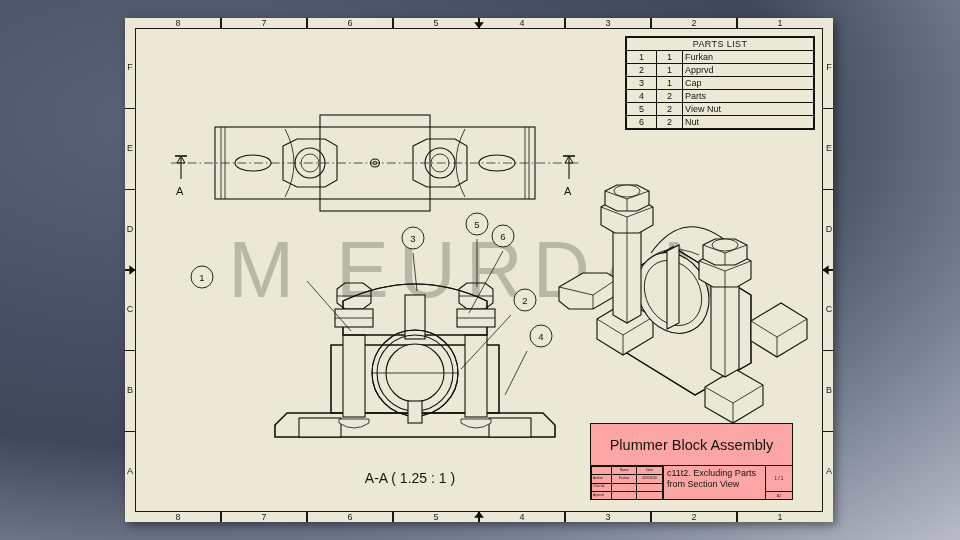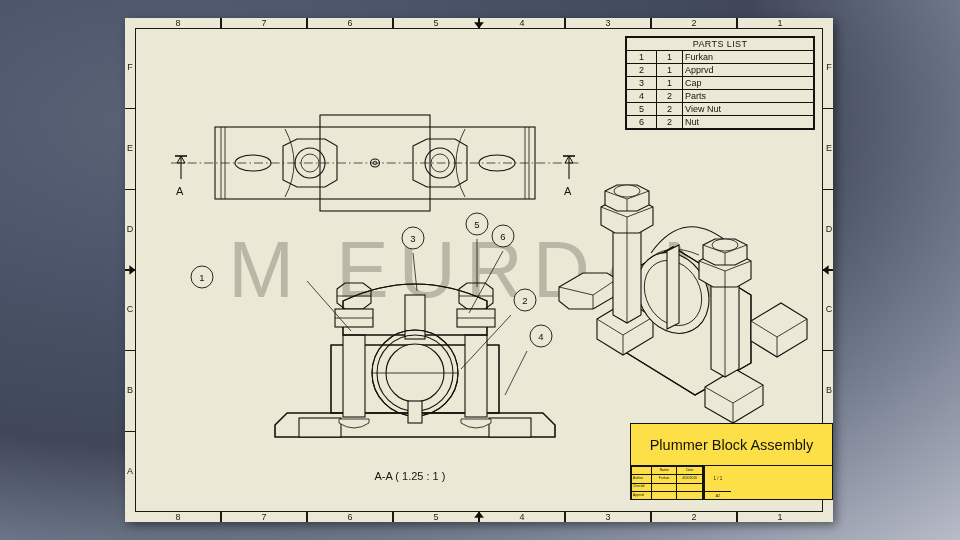--- a/index.html
+++ b/index.html
@@ -41,22 +41,22 @@
     font-size:9px;color:#15150f;
   }
   .pl-title{text-align:center;font-size:10px;letter-spacing:.4px;}
   .pl-head{text-align:center;font-size:9.5px;letter-spacing:.2px;}
   .c-item{width:16%;text-align:center;}
   .c-qt{width:14%;text-align:center;}
   .c-pn{width:70%;text-align:left;padding-left:4px;}
 
   
   #title-block{
-    position:absolute;left:505px;top:405px;width:203px;height:77px;
-    border:1.6px solid #13130e;background:#fde047;box-sizing:border-box;
+    position:absolute;left:465px;top:405px;width:203px;height:77px;
+    border:1.6px solid #13130e;background:#fca5a5;box-sizing:border-box;
   }
   #tb-main{
     height:41px;border-bottom:1.4px solid #13130e;
     display:flex;align-items:center;justify-content:center;
     font-size:14.5px;color:#14140e;
   }
   #tb-lower{display:flex;height:34px;}
   #tb-signs{width:72px;border-right:1.2px solid #13130e;}
   #tb-signs table{border-collapse:collapse;width:100%;height:100%;}
   #tb-signs td{border:.7px solid #13130e;font-size:3.4px;color:#1a1a12;padding:0 1px;line-height:1;}
@@ -82,21 +82,21 @@
     pointer-events:none;user-select:none;white-space:nowrap;
   }
 
   
   .view{position:absolute;}
   #view-top{left:40px;top:95px;}
   #view-section{left:140px;top:255px;}
   #view-iso{left:430px;top:165px;}
 
   .cap{
-    position:absolute;font-size:11px;color:#16160f;
+    position:absolute;font-size:14px;color:#16160f;
     font-family:"Liberation Sans", sans-serif;
   }
   #section-caption{left:175px;top:452px;width:220px;text-align:center;}
 
   .sec-letter{position:absolute;font-size:11px;color:#16160f;}
 
   svg{display:block;overflow:visible;}
   .ln{stroke:#12120c;fill:none;}
   .thin{stroke-width:.8;}
   .med{stroke-width:1.1;}
@@ -435,20 +435,24 @@
                   <td class="sg-dt"></td>
                 </tr>
                 <tr>
                   <td class="sg-lbl">Apprvd</td>
                   <td class="sg-nm"></td>
                   <td class="sg-dt"></td>
                 </tr>
               </tbody>
           </table>
         </div>
+        <div id="tb-desc">
+          <div>c11t2. Excluding Parts</div>
+          <div>from Section View</div>
+        </div>
         <div id="tb-sheet">
           <div class="sh-num">1 / 1</div>
           <div class="sh-fmt">A2</div>
         </div>
       </div>
     </div>
 
   </div>
 </div>
 

